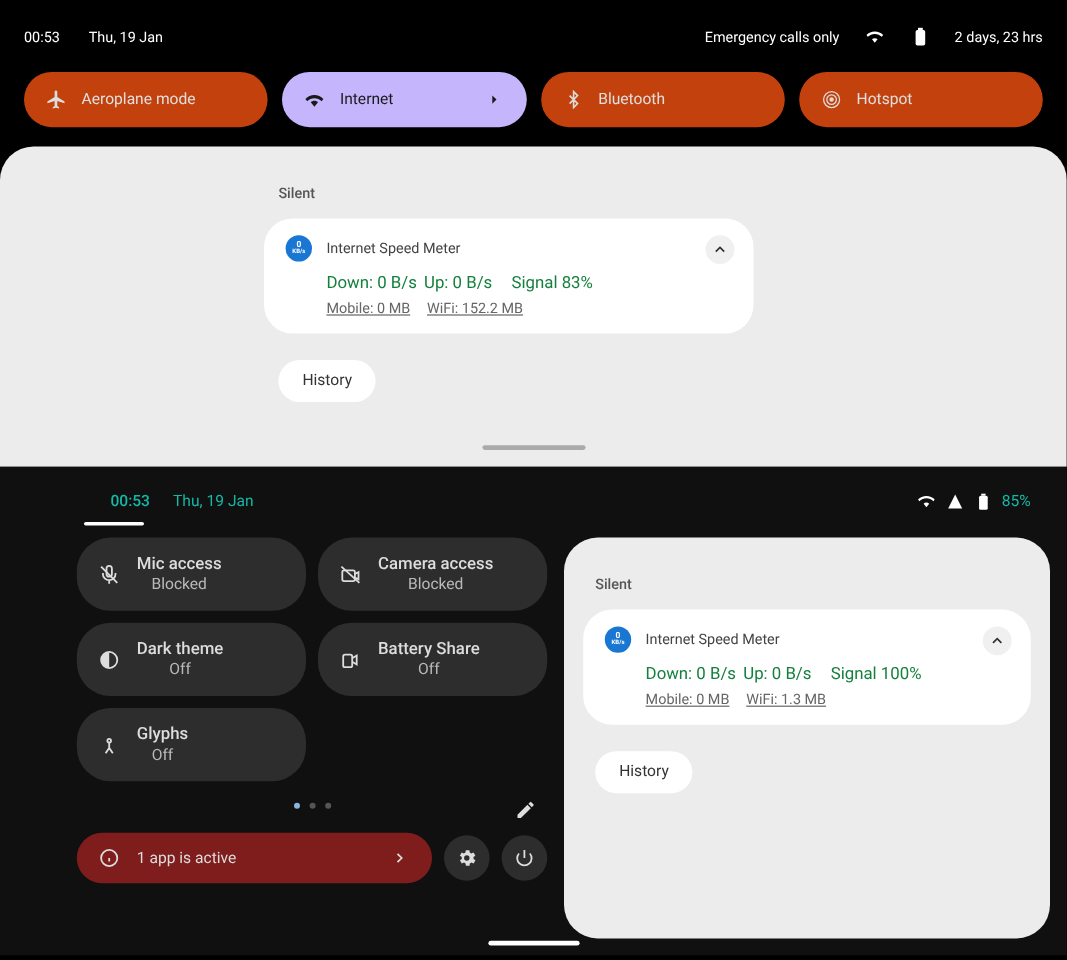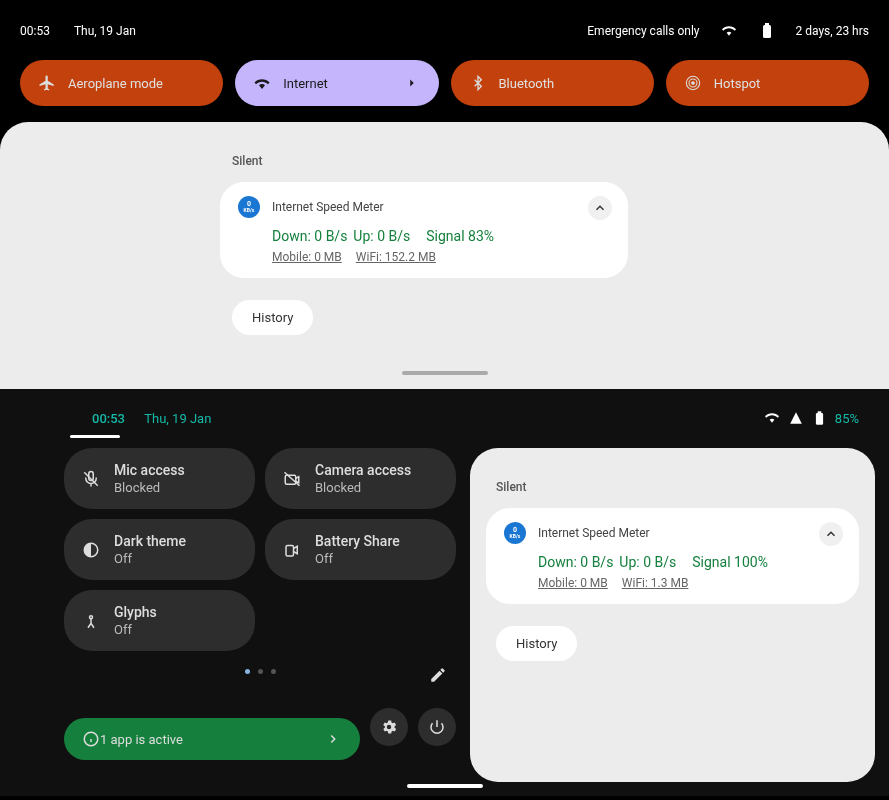--- a/index.html
+++ b/index.html
@@ -35,31 +35,31 @@
 .status-bar2 .date { margin-left: 16px; }
 .time-underline { width: 50px; height: 3px; background: #fff; border-radius: 2px; margin-left: 70px; margin-top: -6px; margin-bottom: 10px; }
 
 .bottom-split { display: flex; gap: 14px; padding: 0 14px; }
 .left-col { flex: 0 0 442px; }
 .right-col { flex: 1; }
 
 .qs-grid { display: grid; grid-template-columns: 1fr 1fr; gap: 10px; padding: 0 0 0 50px; }
 .qs-big-tile { display: flex; align-items: center; gap: 14px; padding: 14px 18px; border-radius: 28px; background: #2d2d2d; color: #ddd; cursor: pointer; min-height: 54px; }
 .qs-big-tile.active { background: #c5e0f5; color: #1a1a1a; }
-.qs-big-tile .tile-text { display: flex; flex-direction: column; }
+.qs-big-tile .tile-text { display: flex; flex-direction: column; text-align: center; }
 .qs-big-tile .tile-title { font-size: 14px; font-weight: 500; }
 .qs-big-tile .tile-sub { font-size: 13px; opacity: 0.8; margin-top: 2px; }
 
 .dots-row { display: flex; justify-content: center; gap: 8px; padding: 18px 0 10px 50px; position: relative; }
 .dot { width: 5px; height: 5px; border-radius: 50%; background: #555; }
 .dot.active { background: #87b6e0; }
 .edit-btn { position: absolute; right: 4px; top: 10px; width: 28px; height: 28px; display: flex; align-items: center; justify-content: center; cursor: pointer; }
 
 .bottom-bar { display: flex; align-items: center; gap: 10px; padding: 10px 0 0 50px; }
-.active-apps { flex: 1; display: flex; align-items: center; background: #15803d; border-radius: 24px; padding: 12px 18px; color: #ddd; font-size: 13px; cursor: pointer; margin-top: 24px; }
+.active-apps { flex: 1; display: flex; align-items: center; gap: 14px; background: #7f1d1d; border-radius: 24px; padding: 12px 18px; color: #ddd; font-size: 13px; cursor: pointer; }
 .active-apps .chev { margin-left: auto; }
 .circle-btn { width: 38px; height: 38px; border-radius: 50%; background: #2d2d2d; display: flex; align-items: center; justify-content: center; cursor: pointer; }
 
 .notif-area2 { background: #ececec; border-radius: 28px; padding: 20px 0 14px; height: 334px; }
 .notif-section-label2 { color: #555; font-size: 12px; font-weight: 500; padding: 12px 26px 14px; }
 .notif-card2 { background: #fff; border-radius: 24px; margin: 0 16px; padding: 14px 18px; position: relative; }
 .history-chip2 { background: #fff; border-radius: 18px; padding: 10px 20px; margin: 22px 0 0 26px; display: inline-block; font-size: 13px; color: #333; cursor: pointer; }
 
 .nav-pill { position: absolute; bottom: 8px; left: 50%; transform: translateX(-50%); width: 76px; height: 4px; background: #fff; border-radius: 3px; }
 

